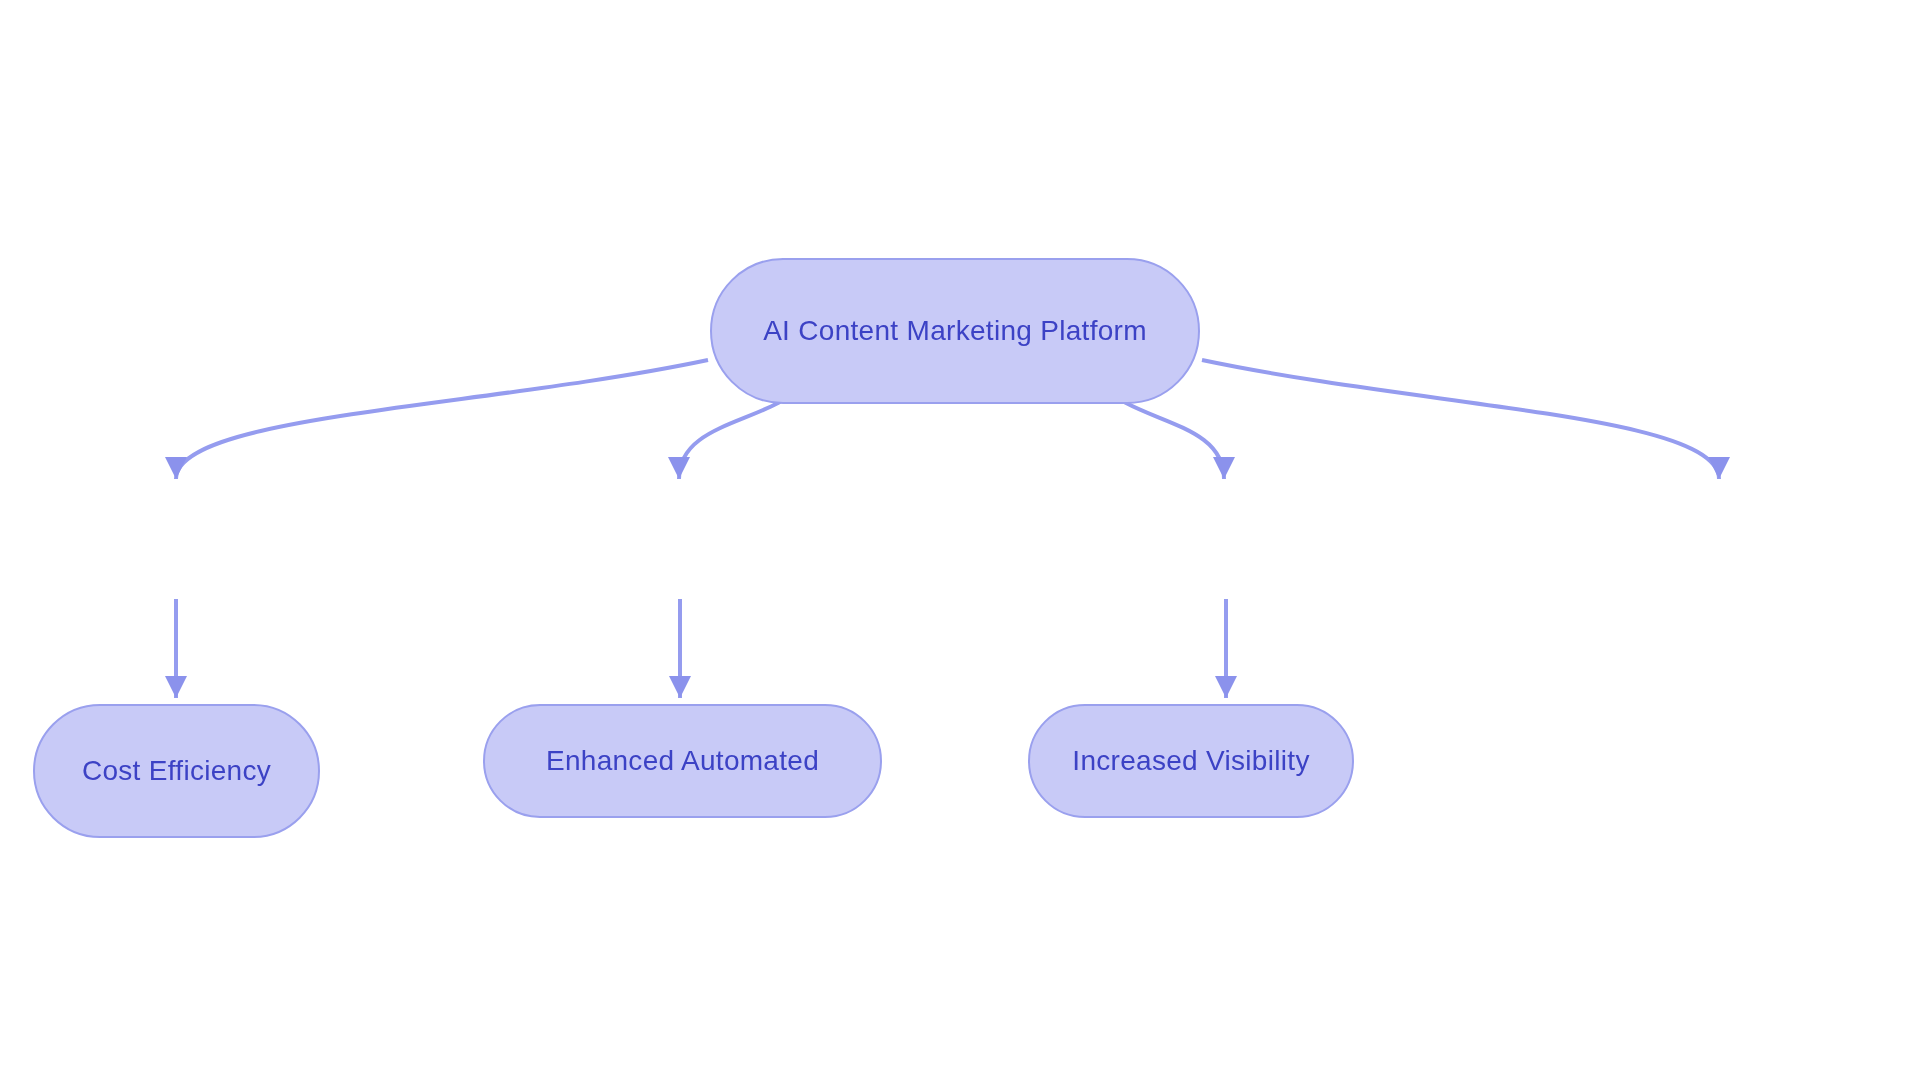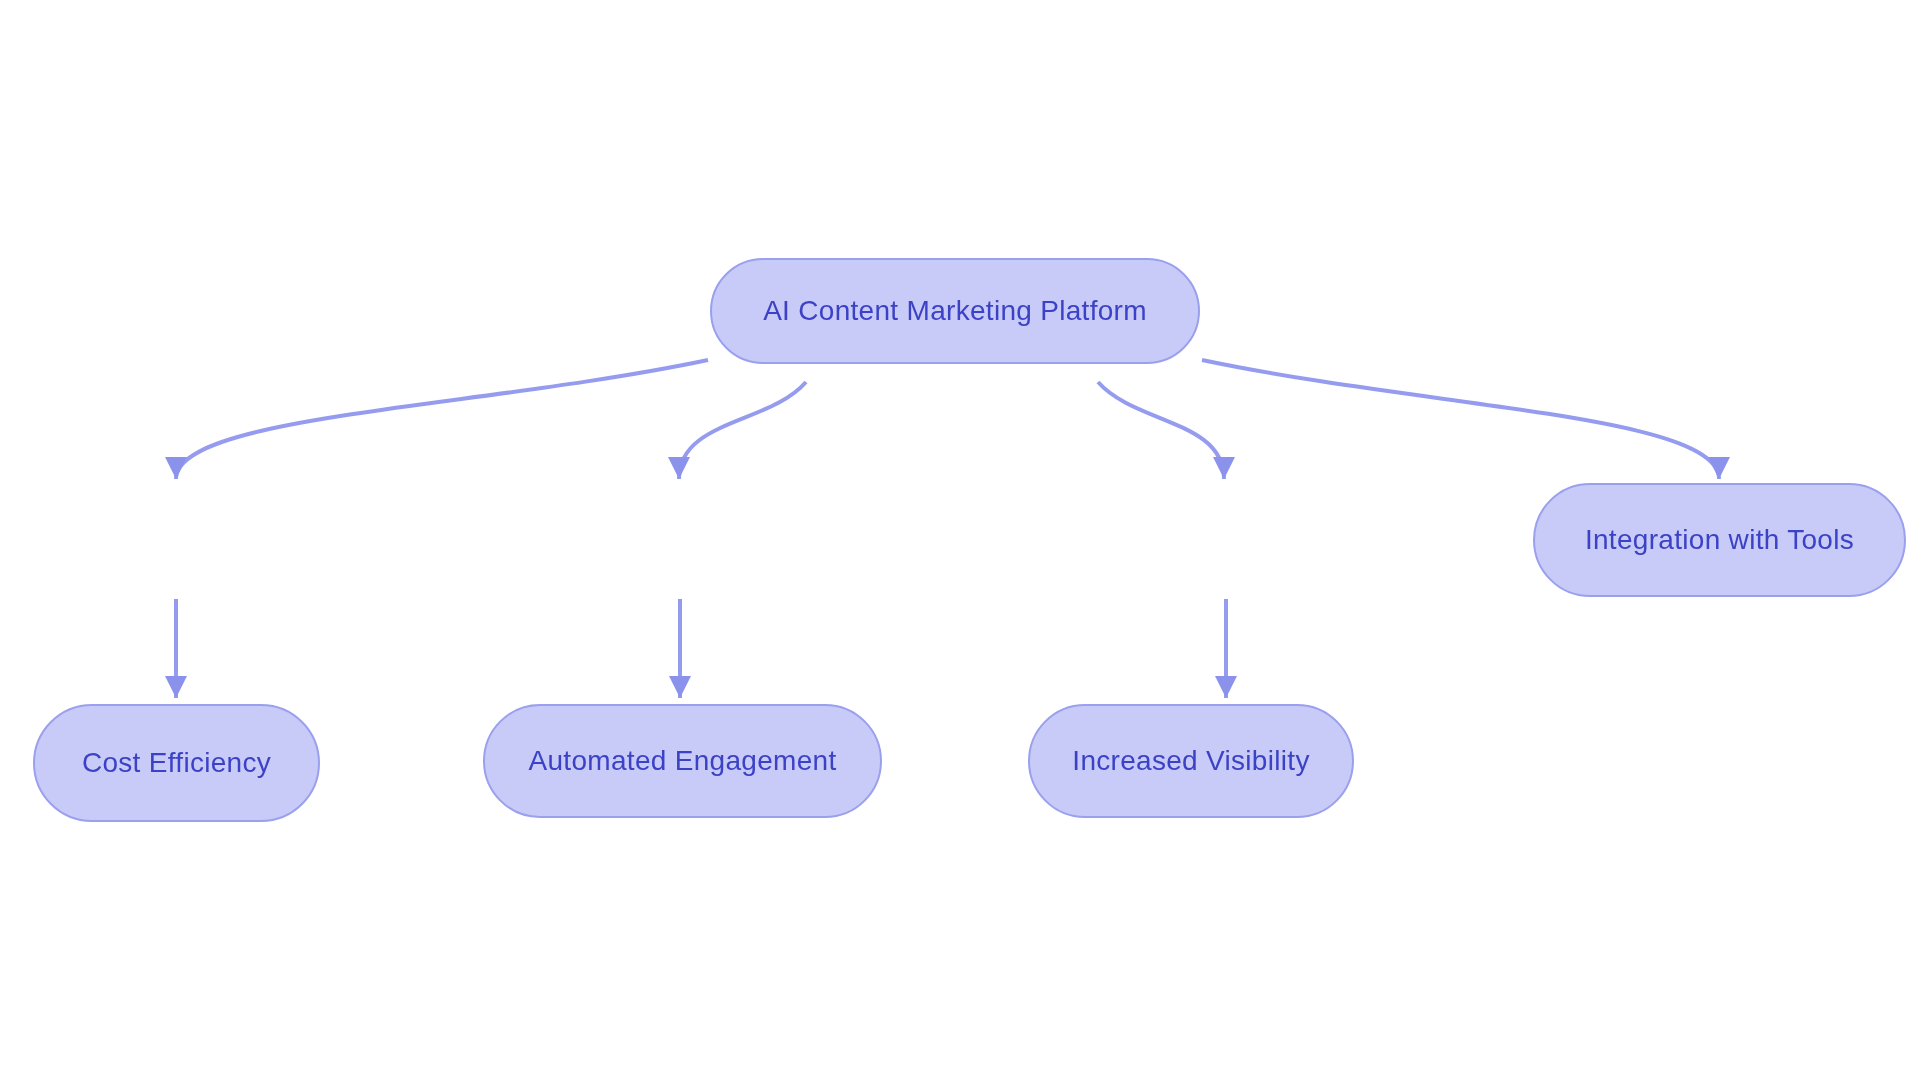--- a/index.html
+++ b/index.html
@@ -32,26 +32,26 @@
     border: 2px solid #9aa0ee;
     border-radius: 999px;
     color: #3c42c5;
     font-size: 28px;
     letter-spacing: 0.3px;
     text-align: center;
     white-space: nowrap;
     user-select: none;
   }
   
-  .n-root    { left: 710px;  top: 258px; width: 490px; height: 106px; }
+  .n-root    { left: 710px;  top: 258px; width: 490px; height: 146px; }
   .n-seo     { left: 18px;   top: 483px; width: 316px; height: 114px; }
   .n-acc     { left: 440px;  top: 483px; width: 482px; height: 114px; }
   .n-perf    { left: 1028px; top: 483px; width: 402px; height: 114px; }
   .n-tools   { left: 1533px; top: 483px; width: 373px; height: 114px; }
-  .n-cost    { left: 33px;   top: 704px; width: 287px; height: 118px; text-align: right; }
+  .n-cost    { left: 33px;   top: 704px; width: 287px; height: 134px; text-align: right; }
   .n-engage  { left: 483px;  top: 704px; width: 399px; height: 114px; }
   .n-visible { left: 1028px; top: 704px; width: 326px; height: 114px; }
 
   .edge {
     fill: none;
     stroke: #959cef;
     stroke-width: 4;
   }
 </style>
 </head>
@@ -75,29 +75,26 @@
     <path class="edge" d="M 1226 599 L 1226 698" marker-end="url(#arrow)"></path>
   </svg>
 
   <div class="node n-root">
     <span>AI Content Marketing Platform</span>
   </div>
 
 
 
 
-  <div class="node n-tools">
-    <span>Integration with Tools</span>
-  </div>
 
   <div class="node n-cost">
     <span>Cost Efficiency</span>
   </div>
 
   <div class="node n-engage">
-    <span>Automated Engagement</span>
+    <span>Enhanced Automated</span>
   </div>
 
   <div class="node n-visible">
     <span>Increased Visibility</span>
   </div>
 
 </div>
 
 </body></html>

